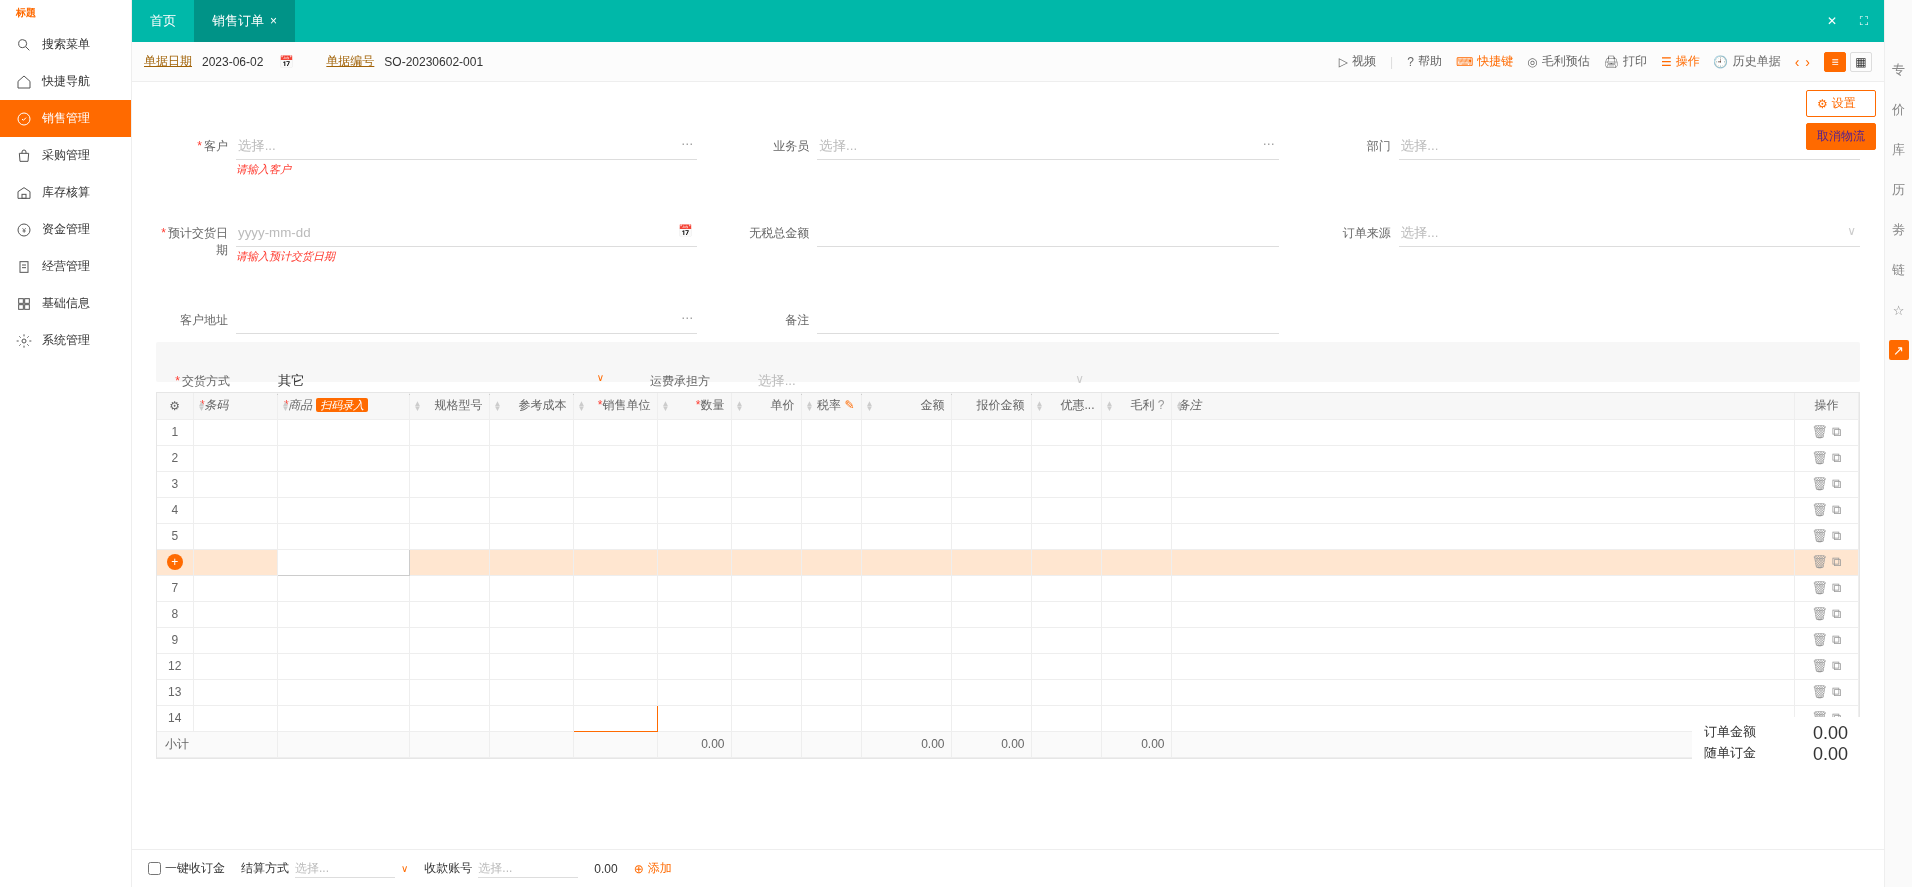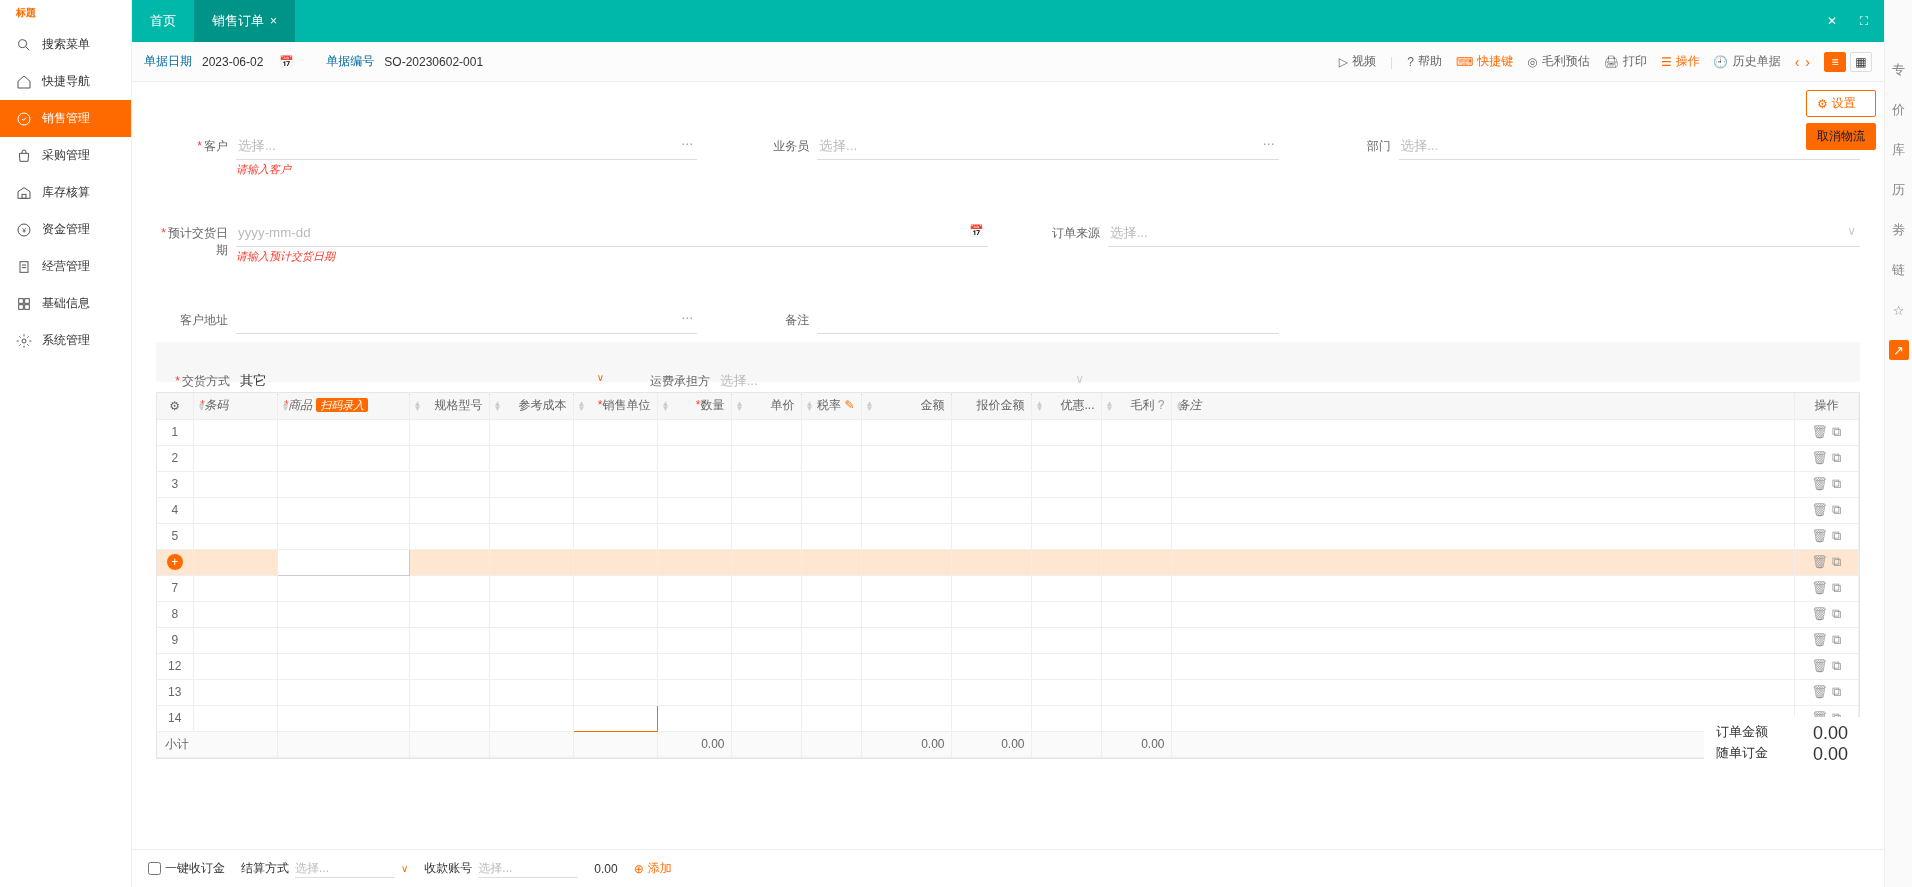--- a/index.html
+++ b/index.html
@@ -23,21 +23,21 @@
 .tabs { background: #00b8a9; height: 42px; display: flex; align-items: stretch; color: #fff; position: relative; }
 .tab { padding: 0 18px; display: flex; align-items: center; cursor: pointer; font-size: 13px; }
 .tab.active { background: #009387; }
 .tab .close { margin-left: 6px; font-size: 12px; }
 .tabs-right { position: absolute; right: 0; top: 0; height: 100%; display: flex; align-items: center; gap: 8px; padding-right: 8px; }
 .tabs-right .iconbtn { width: 24px; height: 24px; display: flex; align-items: center; justify-content: center; cursor: pointer; }
 
 
 .toolbar { height: 40px; padding: 0 12px; display: flex; align-items: center; border-bottom: 1px solid #eee; background: #fcfcfc; }
 .tb-left { display: flex; align-items: center; gap: 10px; }
-.tb-left .lbl { color: #0369a1; }
+.tb-left .lbl { color: #a16207; text-decoration: underline; }
 .tb-left .val { color: #333; margin-right: 6px; }
 .tb-right { margin-left: auto; display: flex; align-items: center; gap: 14px; }
 .tb-link { display: flex; align-items: center; gap: 4px; color: #666; cursor: pointer; }
 .tb-link.accent { color: #ff6a00; }
 .nav-arrows { display: flex; gap: 6px; }
 .nav-arrows span { color: #ff6a00; cursor: pointer; font-size: 14px; }
 .view-sw { display: flex; gap: 4px; }
 .view-sw .vs { width: 22px; height: 20px; border: 1px solid #ddd; display: flex; align-items: center; justify-content: center; cursor: pointer; border-radius: 2px; }
 .view-sw .vs.active { background: #ff6a00; border-color: #ff6a00; color: #fff; }
 
@@ -53,25 +53,25 @@
 .form-input { width: 100%; height: 28px; border: none; border-bottom: 1px solid #ddd; padding: 0 24px 0 2px; color: #333; background: transparent; }
 .form-input::placeholder { color: #bbb; }
 .field-suffix { position: absolute; right: 4px; top: 5px; color: #999; cursor: pointer; }
 .field-suffix.cal { color: #ff6a00; }
 .field-error { color: #ff3b30; font-size: 11px; padding-top: 2px; font-style: italic; }
 .chev { color: #ff6a00; font-size: 10px; }
 
 
 .side-actions { position: absolute; right: 8px; top: 90px; display: flex; flex-direction: column; gap: 6px; z-index: 5; }
 .btn-outline { border: 1px solid #ff6a00; color: #ff6a00; background: #fff; padding: 4px 10px; border-radius: 2px; cursor: pointer; display: flex; align-items: center; gap: 4px; font-size: 12px; }
-.btn-solid { background: #ff6a00; color: #0f172a; border: 1px solid #ff6a00; padding: 4px 10px; border-radius: 2px; cursor: pointer; font-size: 12px; text-align: right; }
+.btn-solid { background: #ff6a00; color: #4c1d95; border: 1px solid #ff6a00; padding: 4px 10px; border-radius: 2px; cursor: pointer; font-size: 12px; text-align: right; }
 
 
 .sec-bar { background: #f7f7f7; height: 40px; display: flex; align-items: center; padding: 0 12px; gap: 40px; margin-top: 8px; border-radius: 2px; }
-.sec-bar .form-field { flex: 0 0 440px; }
+.sec-bar .form-field { flex: 0 0 440px; gap: 38px; }
 .sec-bar .form-field .fl { width: 70px; }
 .sec-bar .form-input { border-bottom: 1px solid #ccc; }
 
 
 .tbl-wrap { border: 1px solid #e6e6e6; margin-top: 10px; }
 .tbl { width: 100%; border-collapse: collapse; table-layout: fixed; }
 .tbl th, .tbl td { border-right: 1px solid #eee; border-bottom: 1px solid #eee; height: 26px; padding: 0 6px; font-weight: normal; }
 .tbl th { background: #f7f7f7; color: #666; font-size: 12px; position: relative; text-align: right; }
 .tbl th .sort { color: #ccc; font-size: 8px; display: inline-flex; flex-direction: column; line-height: 5px; position: absolute; left: 4px; top: 8px; }
 .tbl th .req { color: #ff3b30; }
@@ -86,21 +86,21 @@
 .op-col .oi { color: #999; cursor: pointer; margin: 0 2px; font-size: 13px; }
 .badge-scan { background: #ff6a00; color: #fff; font-size: 11px; padding: 1px 4px; border-radius: 2px; margin-left: 4px; }
 .add-btn { width: 16px; height: 16px; border-radius: 50%; background: #ff6a00; color: #fff; display: inline-flex; align-items: center; justify-content: center; font-size: 12px; cursor: pointer; }
 .tbl td.hl-cell { border: 1px solid #ff6a00; background: #fff; }
 
 
 .subtotal td { background: #fafafa; font-weight: 500; }
 
 
 .foot-summary { position: absolute; right: 24px; bottom: 42px; background: #fff; padding: 6px 12px; text-align: right; font-size: 13px; }
-.foot-summary .line { display: flex; gap: 0; justify-content: flex-end; }
+.foot-summary .line { display: flex; gap: 12px; justify-content: flex-end; }
 .foot-summary .amt { font-size: 18px; font-weight: 500; width: 80px; text-align: right; }
 
 
 .bottom-bar { height: 38px; border-top: 1px solid #eee; display: flex; align-items: center; padding: 0 16px; gap: 16px; margin-top: 36px; }
 .bottom-bar .cb { display: flex; align-items: center; gap: 4px; }
 .bottom-bar .ff { display: flex; align-items: center; gap: 6px; }
 .bottom-bar .ff .sel { border: none; border-bottom: 1px solid #ddd; min-width: 100px; color: #bbb; }
 .bottom-bar .add-link { color: #ff6a00; cursor: pointer; display: flex; align-items: center; gap: 4px; }
 
 
@@ -305,20 +305,24 @@
       </div>
 
       <div class="form-row">
         <div class="form-field">
           <div class="fl"><span class="req">*</span><span>预计交货日期</span></div>
           <div class="fc">
             <input class="form-input" placeholder="yyyy-mm-dd" style="">
             <span class="field-suffix cal">📅</span>
             <div class="field-error">请输入预计交货日期</div>
           </div>
+        </div>
+        <div class="form-field">
+          <div class="fl"><span>无税总金额</span></div>
+          <div class="fc"><input class="form-input" style=""></div>
         </div>
         <div class="form-field">
           <div class="fl"><span>订单来源</span></div>
           <div class="fc">
             <input class="form-input" placeholder="选择..." style="">
             <span class="field-suffix" style="color:#ccc">∨</span>
           </div>
         </div>
       </div>
 

